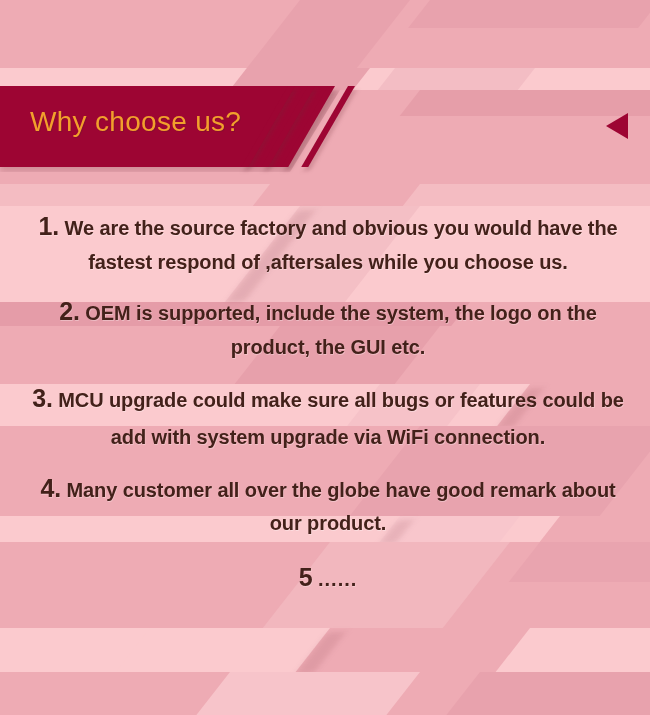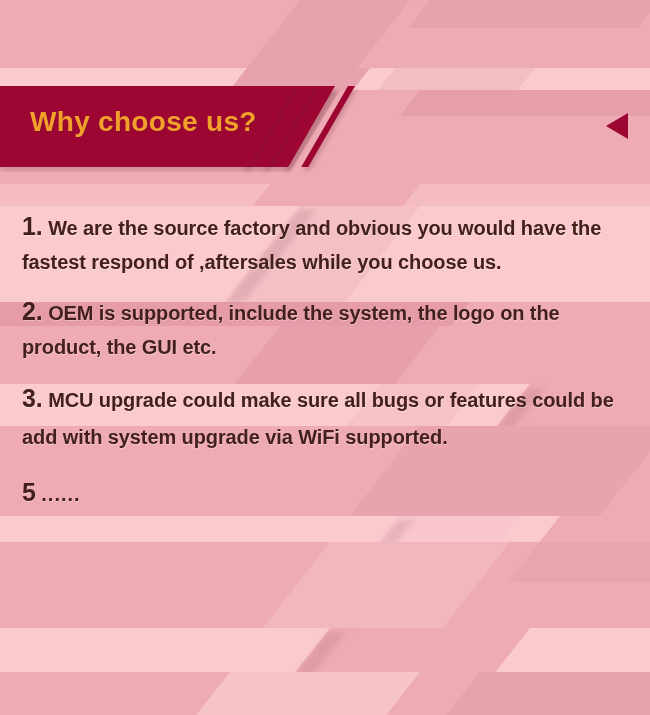--- a/index.html
+++ b/index.html
@@ -71,21 +71,21 @@
     width: 355px;
     height: 81px;
     background: #9d0533;
     clip-path: polygon(0 0, 330px 0, 283px 100%, 0 100%);
   }
   .banner-title {
     position: absolute;
     left: 30px;
     top: 106px;
     font-size: 28px;
-    font-weight: bold;
+    font-weight: normal;
     color: #f2a02c;
     letter-spacing: 0.3px;
     text-shadow: 1px 1px 0 rgba(120,20,45,0.5);
     white-space: nowrap;
   }
 
   
   .stripe {
     position: absolute;
     top: 86px;
@@ -126,20 +126,21 @@
     width: 614px;
   }
   .item {
     margin: 0 0 14px 2px;
     color: #43211a;
     font-size: 20px;
     font-weight: bold;
     line-height: 1.58;
     letter-spacing: -0.1px;
     text-shadow: 0.6px 0.6px 0 rgba(255,255,255,0.30);
+    text-align: center;
   }
   .item .num {
     font-size: 25px;
     font-weight: bold;
   }
   .item-3 { line-height: 1.72; }
   .item-5 { margin-top: 18px; }
   .item-5 .dots { font-size: 20px; letter-spacing: 1px; }
 </style>
 </head>
@@ -219,23 +220,27 @@
       <span>We are the source factory and obvious you would have the fastest respond of ,aftersales while you choose us.</span>
     </p>
 
     <p class="item item-2">
       <span class="num">2.</span>
       <span>OEM is supported, include the system, the logo on the product, the GUI etc.</span>
     </p>
 
     <p class="item item-3">
       <span class="num">3.</span>
-      <span>MCU upgrade could make sure all bugs or features could be add with system upgrade via WiFi supported.</span>
-    </p>
-
+      <span>MCU upgrade could make sure all bugs or features could be add with system upgrade via WiFi connection.</span>
+    </p>
+
+    <p class="item item-4">
+      <span class="num">4.</span>
+      <span>Many customer all over the globe have good remark about our product.</span>
+    </p>
 
     <p class="item item-5">
       <span class="num">5</span>
       <span class="dots">......</span>
     </p>
 
   </div>
 
 </div>
 

